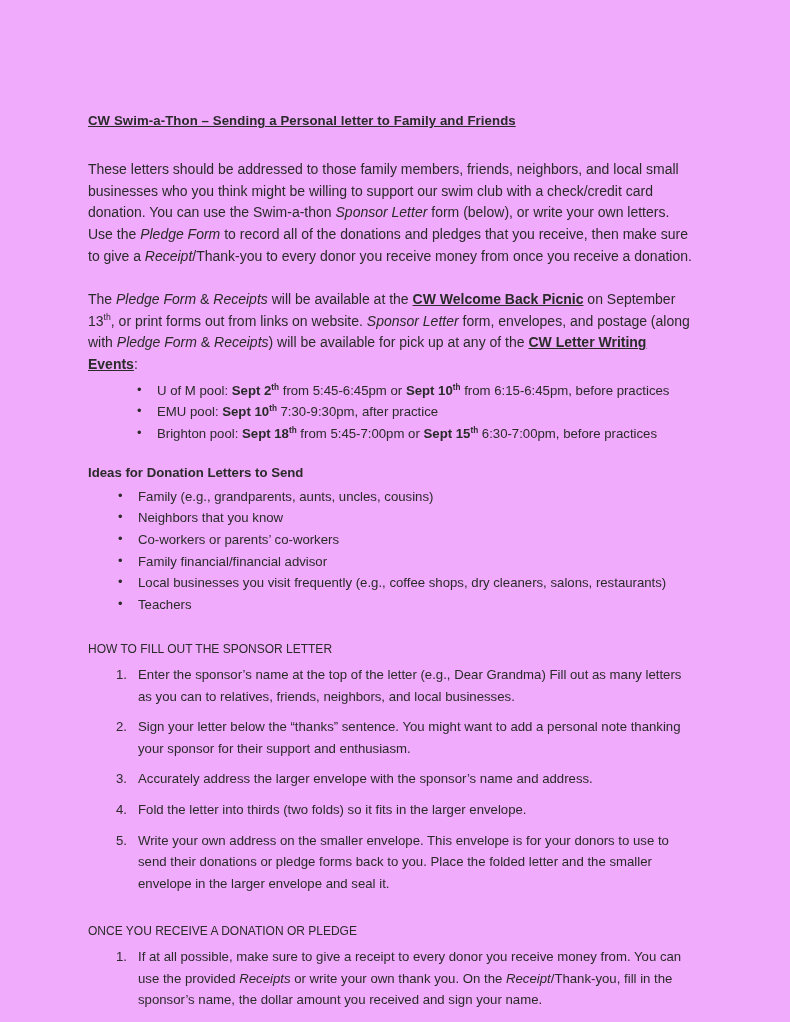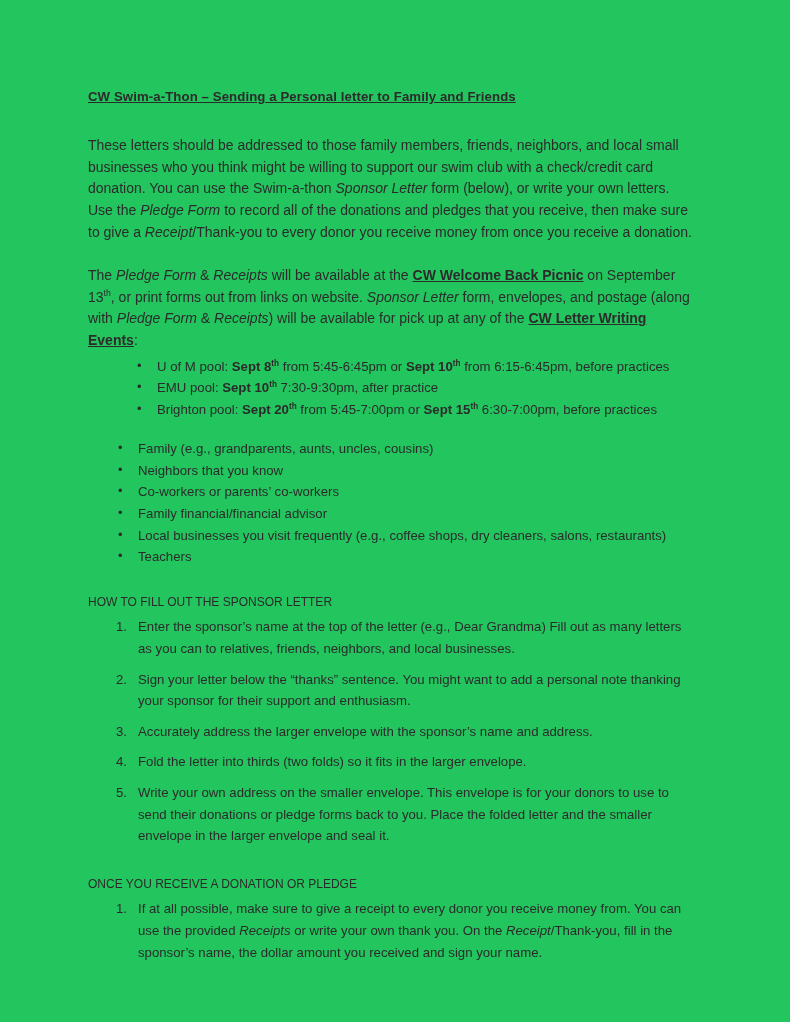--- a/index.html
+++ b/index.html
@@ -11,23 +11,23 @@
     width: 790px;
     height: 1022px;
     font-family: "Liberation Sans", sans-serif;
     color: #2b2b2b;
     -webkit-font-smoothing: antialiased;
   }
   .page {
     position: relative;
     width: 790px;
     height: 1022px;
-    background: #22c55e;
+    background: #f0abfc;
     box-sizing: border-box;
-    padding: 88px 95px 0 88px;
+    padding: 112px 95px 0 88px;
   }
   .doc-title {
     font-size: 13.2px;
     font-weight: bold;
     text-decoration: underline;
     letter-spacing: 0.1px;
     margin: 0 0 30px 0;
     line-height: 1.3;
   }
   p.body-para {
@@ -101,27 +101,28 @@
 
 <div class="page">
 
   <h1 class="doc-title">CW Swim-a-Thon – Sending a Personal letter to Family and Friends</h1>
 
   <p class="body-para"><span>These letters should be addressed to those family members, friends, neighbors, and local small businesses who you think might be willing to support our swim club with a check/credit card donation. You can use the Swim-a-thon </span><span class="i">Sponsor Letter</span><span> form (below), or write your own letters. Use the </span><span class="i">Pledge Form</span><span> to record all of the donations and pledges that you receive, then make sure to give a </span><span class="i">Receipt</span><span>/Thank-you to every donor you receive money from once you receive a donation.</span></p>
 
   <p class="body-para tight"><span>The </span><span class="i">Pledge Form</span><span> &amp; </span><span class="i">Receipts</span><span> will be available at the </span><span class="bu">CW Welcome Back Picnic</span><span> on September 13</span><sup>th</sup><span>, or print forms out from links on website. </span><span class="i">Sponsor Letter</span><span> form, envelopes, and postage (along with </span><span class="i">Pledge Form</span><span> &amp; </span><span class="i">Receipts</span><span>) will be available for pick up at any of the </span><span class="bu">CW Letter Writing Events</span><span>:</span></p>
 
   <ul class="bullets deep">
-    <li><span>U of M pool: </span><span class="b">Sept 8</span><sup class="b">th</sup><span> from 5:45-6:45pm or </span><span class="b">Sept 10</span><sup class="b">th</sup><span> from 6:15-6:45pm, before practices</span></li>
+    <li><span>U of M pool: </span><span class="b">Sept 2</span><sup class="b">th</sup><span> from 5:45-6:45pm or </span><span class="b">Sept 10</span><sup class="b">th</sup><span> from 6:15-6:45pm, before practices</span></li>
     <li><span>EMU pool: </span><span class="b">Sept 10</span><sup class="b">th</sup><span> 7:30-9:30pm, after practice</span><span class="b"></span><sup class="b"></sup><span></span></li>
-    <li><span>Brighton pool: </span><span class="b">Sept 20</span><sup class="b">th</sup><span> from 5:45-7:00pm or </span><span class="b">Sept 15</span><sup class="b">th</sup><span> 6:30-7:00pm, before practices</span></li>
+    <li><span>Brighton pool: </span><span class="b">Sept 18</span><sup class="b">th</sup><span> from 5:45-7:00pm or </span><span class="b">Sept 15</span><sup class="b">th</sup><span> 6:30-7:00pm, before practices</span></li>
   </ul>
 
   <div class="block-gap-md"></div>
 
+  <div class="heading-bold">Ideas for Donation Letters to Send</div>
 
   <ul class="bullets">
     <li>Family (e.g., grandparents, aunts, uncles, cousins)</li>
     <li>Neighbors that you know</li>
     <li>Co-workers or parents’ co-workers</li>
     <li>Family financial/financial advisor</li>
     <li>Local businesses you visit frequently (e.g., coffee shops, dry cleaners, salons, restaurants)</li>
     <li>Teachers</li>
   </ul>
 

